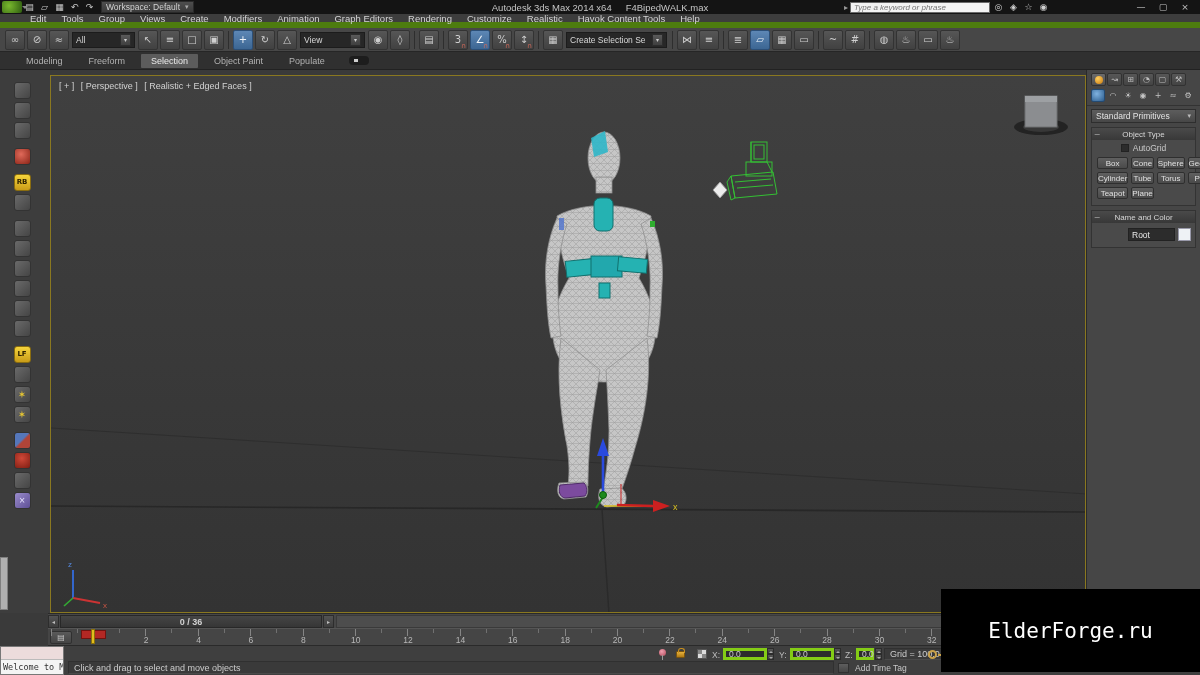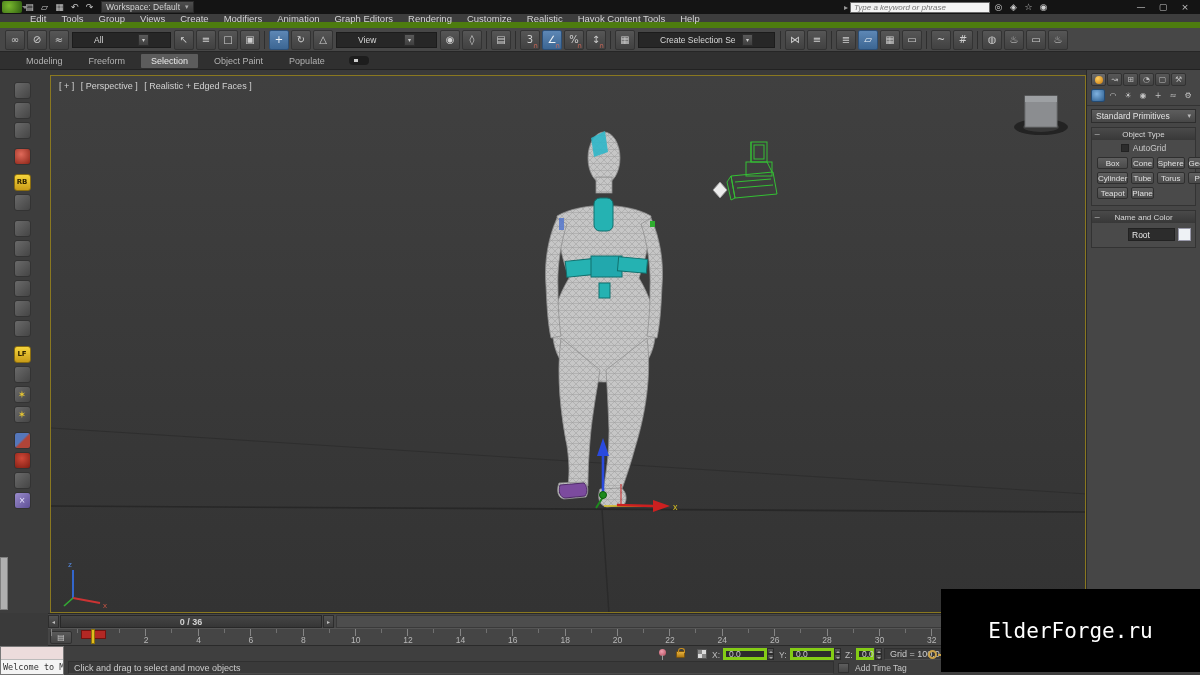--- a/index.html
+++ b/index.html
@@ -37,21 +37,21 @@
   
   #main-toolbar { position:absolute; left:0; top:28px; width:1200px; height:24px; background:#474747;
                   border-bottom:1px solid #262626; display:flex; align-items:center; padding-left:4px; }
   .tb-btn { width:20px; height:20px; margin:0 1px; border-radius:2px; background:linear-gradient(#565656,#414141);
             border:1px solid #333; color:#cfcfcf; display:flex; align-items:center; justify-content:center;
             font-size:10px; font-family:"DejaVu Sans",sans-serif; position:relative; flex:0 0 auto; }
   .tb-btn.active { background:linear-gradient(#5d87b5,#3c6693); border-color:#2c4f77; color:#eef3f8; }
   .tb-btn .sub-magnet { position:absolute; right:1px; bottom:0; font-size:7px; color:#d46a5a; line-height:6px; }
   .tb-sep { width:1px; height:18px; background:#2e2e2e; margin:0 3px; flex:0 0 auto; }
   .tb-dd { height:16px; background:#272727; border:1px solid #1c1c1c; color:#d8d8d8; font-size:8.5px;
-           display:flex; align-items:center; padding:0 21px; margin:0 2px; flex:0 0 auto; }
+           display:flex; align-items:center; padding:0 3px; margin:0 2px; flex:0 0 auto; }
   .tb-dd .arr { margin-left:4px; width:11px; height:12px; background:linear-gradient(#5a5a5a,#3f3f3f);
                 border:1px solid #2c2c2c; color:#ccc; font-size:6px; display:flex; align-items:center; justify-content:center; }
 
   
   #ribbonbar { position:absolute; left:0; top:52px; width:1200px; height:18px; background:#303030;
                border-bottom:1px solid #222; display:flex; align-items:center; padding-left:16px; }
   .ribbon-tab { color:#b2b2b2; font-size:9px; padding:2px 10px; margin-right:6px; }
   .ribbon-tab.active { background:#5c5c5c; color:#eaeaea; border-radius:1px; }
   .ribbon-mini { width:20px; height:9px; background:#1d1d1d; border-radius:4px; margin-left:8px; position:relative; }
   .ribbon-mini:after { content:""; position:absolute; left:5px; top:3px; width:4px; height:3px; background:#cfcfcf; }
@@ -182,20 +182,23 @@
   <div class="app-logo"></div>
   <span class="qa-icon">▤</span>
   <span class="qa-icon">▱</span>
   <span class="qa-icon">▦</span>
   <span class="qa-icon">↶</span>
   <span class="qa-icon">↷</span>
   <div class="workspace-dd">
     <span>Workspace: Default</span>
     <span class="arr">▾</span>
   </div>
+  <div id="title-center">
+    <span>Autodesk 3ds Max 2014 x64</span><span class="file">F4BipedWALK.max</span>
+  </div>
   <div id="search-zone">
     <span class="prompt-arr icon-font">▸</span>
     <input class="search-input" placeholder="Type a keyword or phrase" style="">
     <span class="srch-icon">◎</span>
     <span class="srch-icon">◈</span>
     <span class="srch-icon">☆</span>
     <span class="srch-icon">◉</span>
   </div>
   <div id="win-buttons">
     <span>—</span>

